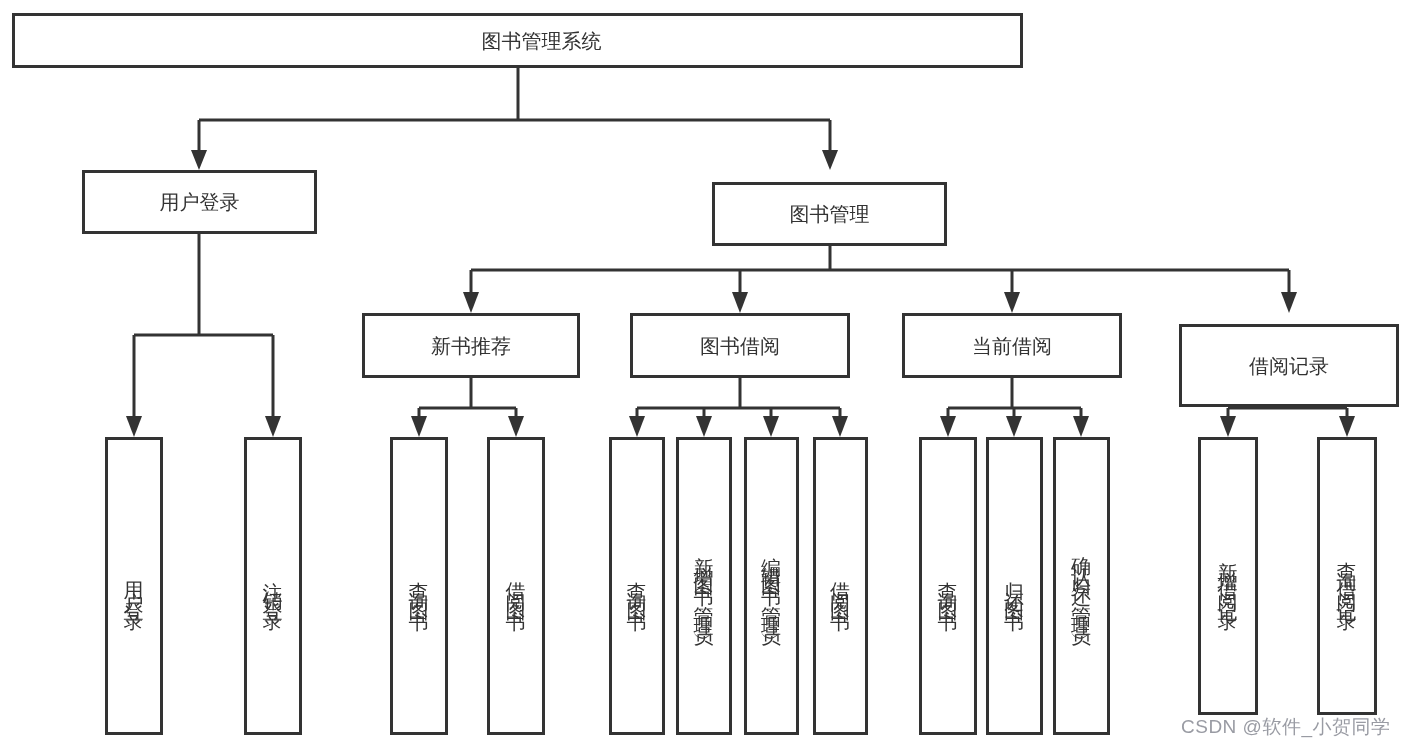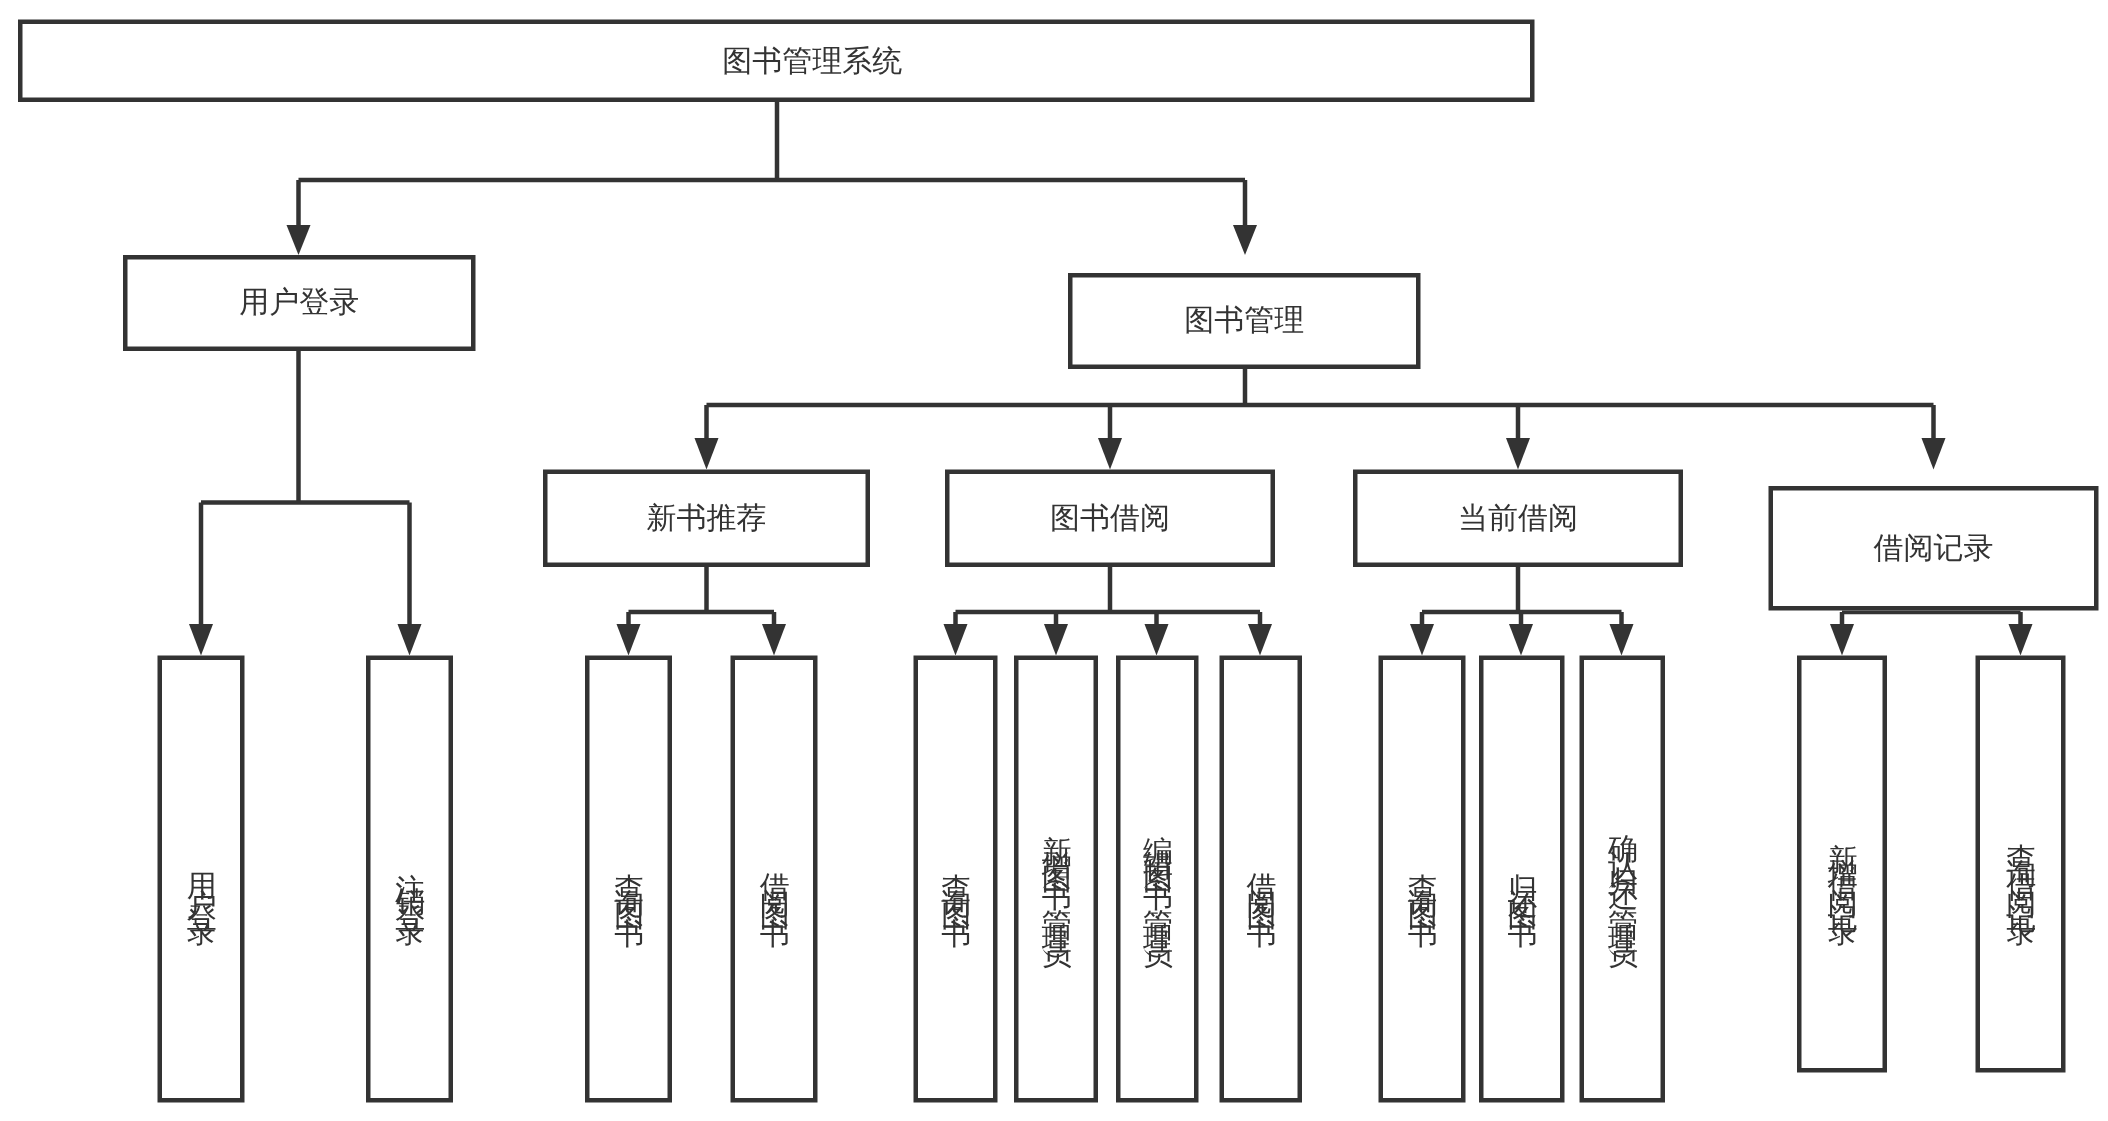--- a/index.html
+++ b/index.html
@@ -164,14 +164,15 @@
   <div class="box vert" style="left:744px; top:437px; width:55px; height:298px;">编辑图书（管理员）</div>
   <div class="box vert" style="left:813px; top:437px; width:55px; height:298px;">借阅图书</div>
 
   <div class="box vert" style="left:919px; top:437px; width:58px; height:298px;">查询图书</div>
   <div class="box vert" style="left:986px; top:437px; width:57px; height:298px;">归还图书</div>
   <div class="box vert" style="left:1053px; top:437px; width:57px; height:298px;">确认归还（管理员）</div>
 
   <div class="box vert" style="left:1198px; top:437px; width:60px; height:278px;">新增借阅记录</div>
   <div class="box vert" style="left:1317px; top:437px; width:60px; height:278px;">查询借阅记录</div>
 
+  <div class="watermark">CSDN @软件_小贺同学</div>
 
 </div>
 
 </body></html>

